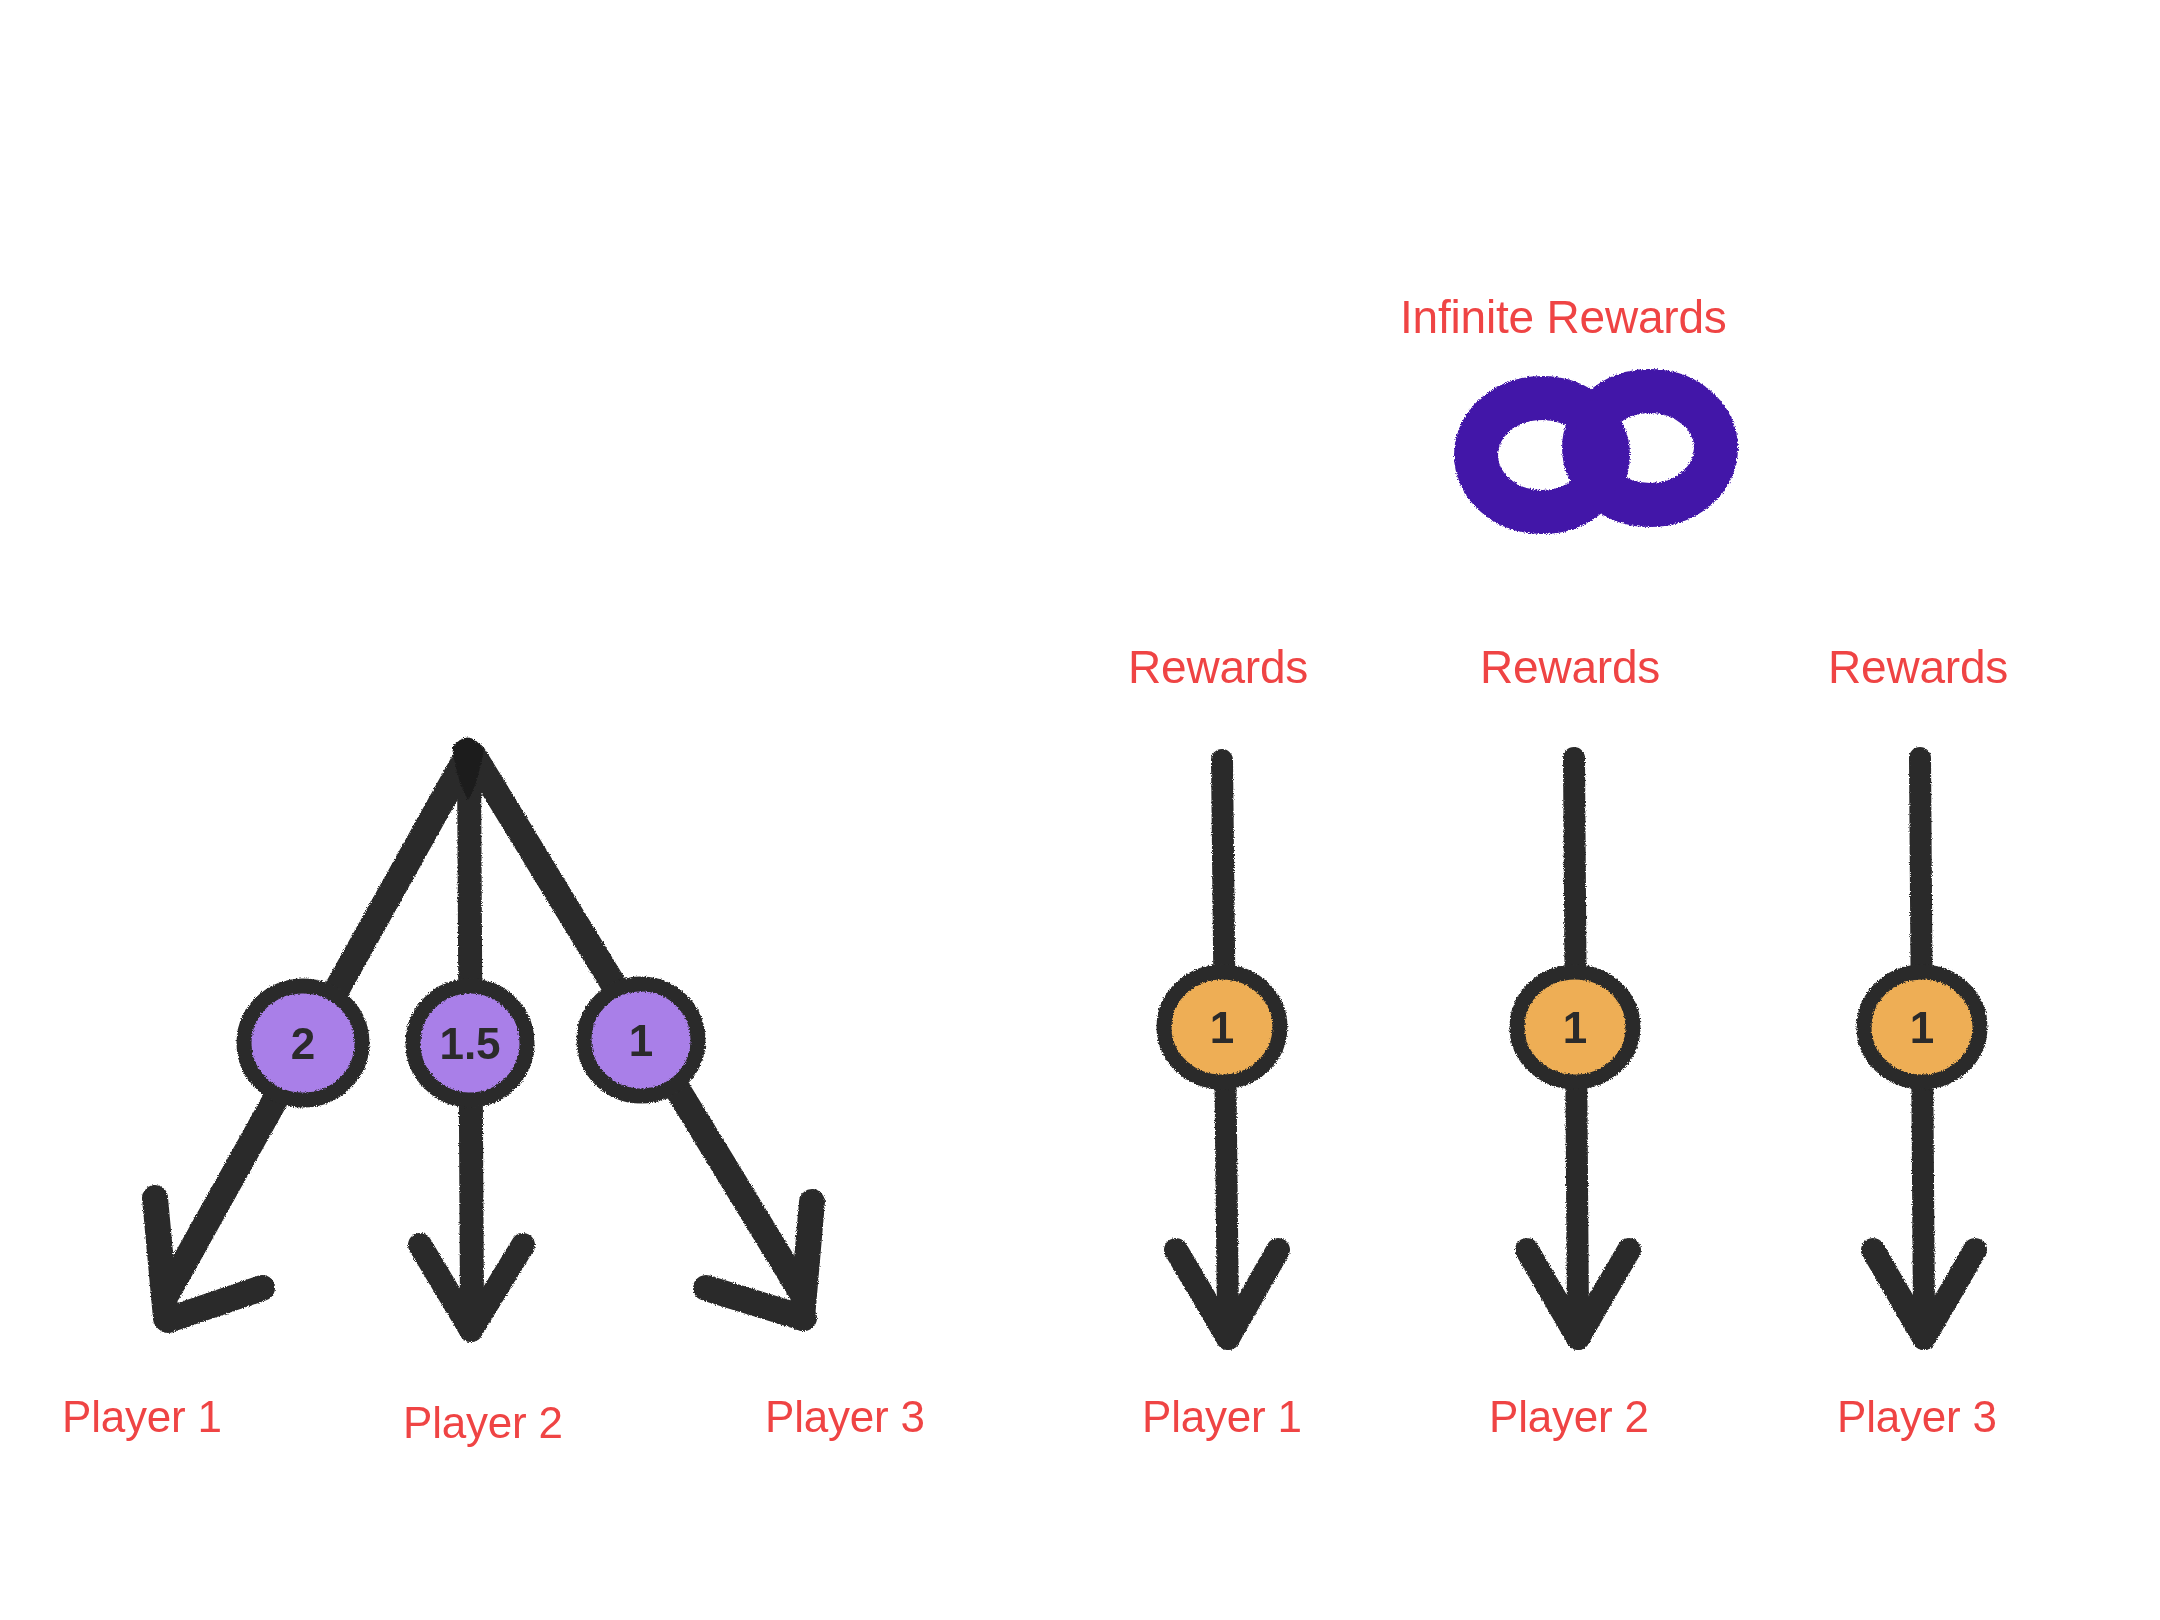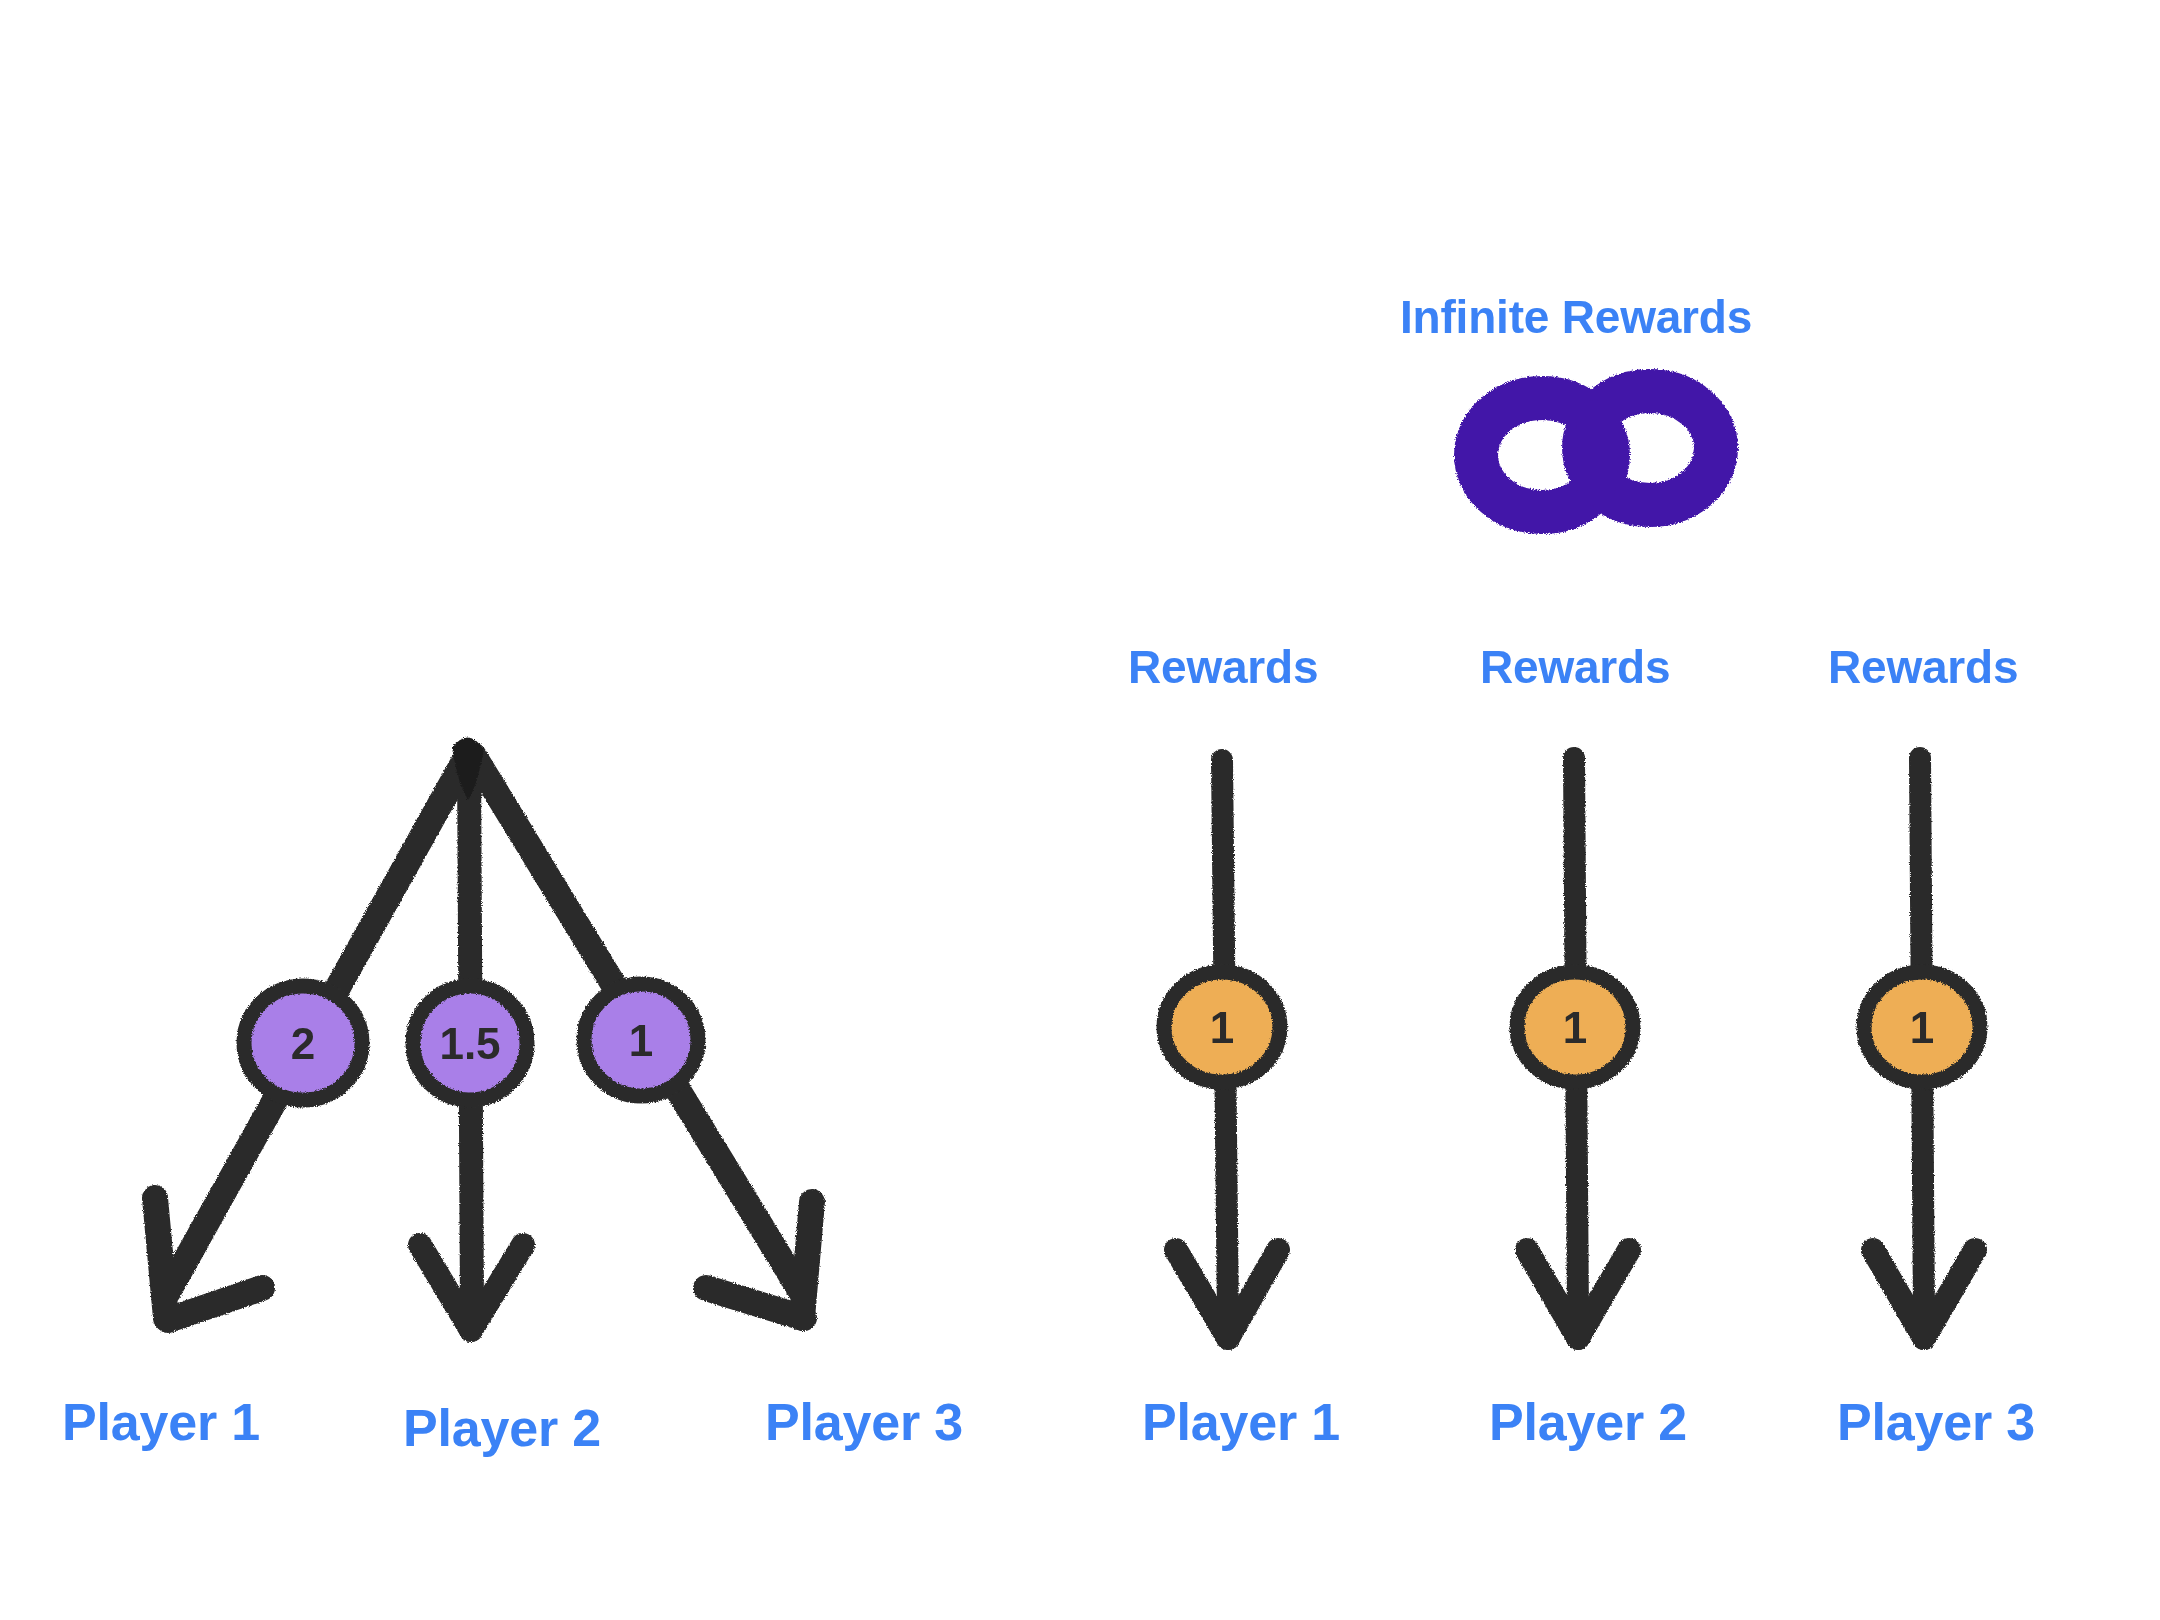--- a/index.html
+++ b/index.html
@@ -1,23 +1,23 @@
 <!DOCTYPE html>
 <html><head>
 <meta charset="utf-8">
 <style>
   html,body{margin:0;padding:0;background:#ffffff;}
   body{width:2160px;height:1620px;overflow:hidden;
        font-family:"Liberation Sans","DejaVu Sans",sans-serif;}
   #stage{position:relative;width:2160px;height:1620px;background:#ffffff;}
   svg.layer{position:absolute;left:0;top:0;width:2160px;height:1620px;}
-  .lbl{position:absolute;color:#3b82f6;font-weight:700;white-space:nowrap;
+  .lbl{position:absolute;color:#ef4444;font-weight:400;white-space:nowrap;
        letter-spacing:-0.2px;}
   .title-lbl{font-size:46px;}
-  .player-lbl{font-size:52px;text-align:center;}
+  .player-lbl{font-size:44px;text-align:center;}
   .pill-val{font-size:44px;font-weight:700;fill:#2b2b2b;
             font-family:"Liberation Sans","DejaVu Sans",sans-serif;}
 </style>
 </head>
 <body>
 
 <div id="stage">
 
   <svg class="layer" viewBox="0 0 2160 1620">
     <defs>

